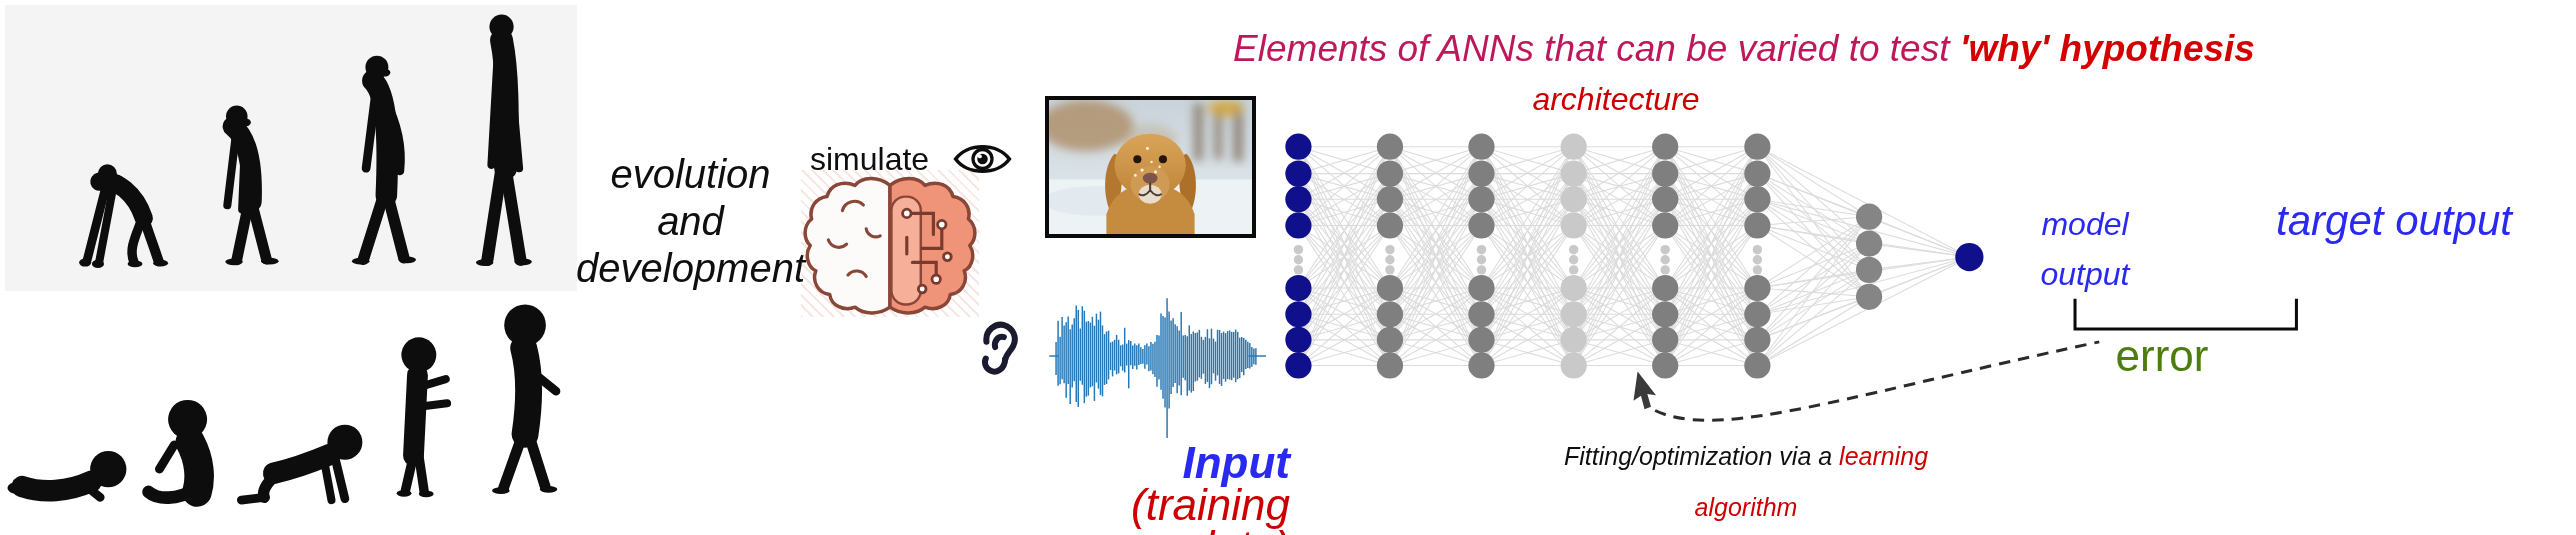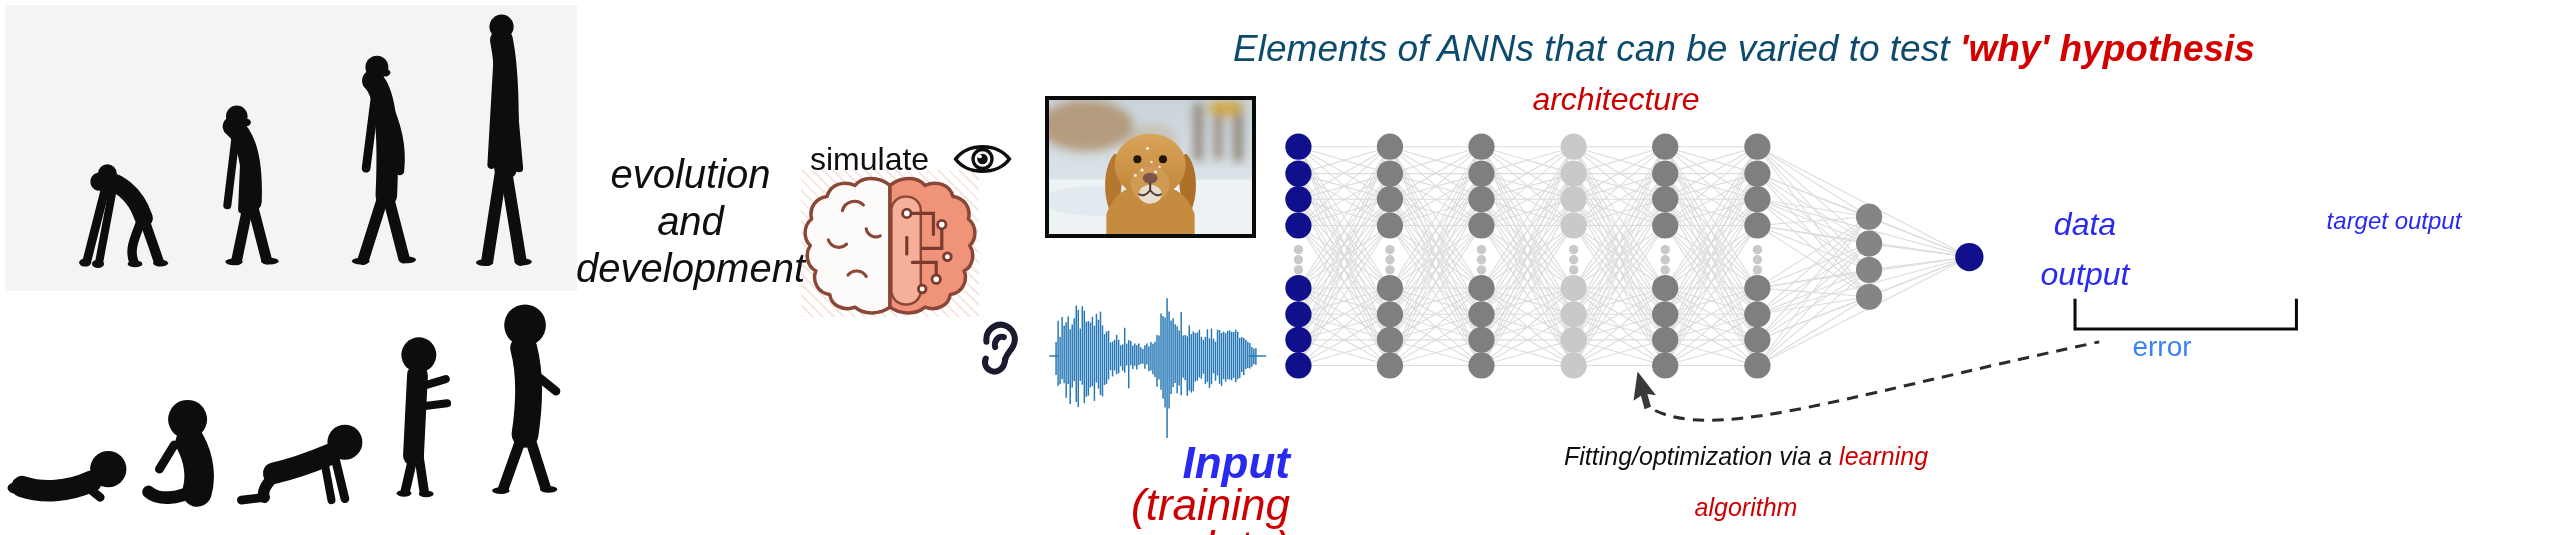--- a/index.html
+++ b/index.html
@@ -24,29 +24,29 @@
   #dog-frame{left:1045px;top:96px;border:4px solid #0a0a0a;background:#dfe7ec;}
   #ear-wrap{left:977px;top:319px;}
   #wave-wrap{left:1048px;top:294px;}
 
   #input-label{left:1037px;top:442px;width:253px;font-size:44px;line-height:42px;text-align:right;}
   #input-label .l1{color:#2929f0;font-weight:700;}
   #input-label .l2{color:#cc0000;}
 
   
   #fig-title{left:1138px;top:28px;width:1212px;font-size:37px;}
-  #fig-title .t-black{color:#0c4a6e;white-space:pre;}
+  #fig-title .t-black{color:#be185d;white-space:pre;}
   #fig-title .t-red{color:#d40000;font-weight:700;white-space:pre;}
   #arch-label{left:1468px;top:81px;width:296px;font-size:32px;color:#cc0000;}
 
   #model-output{left:2004px;top:199px;width:162px;font-size:32px;line-height:50px;color:#2929f0;}
-  #target-output{left:2212px;top:197px;width:364px;font-size:24px;line-height:48px;}
+  #target-output{left:2212px;top:197px;width:364px;font-size:42px;line-height:48px;}
   #target-output .l1{color:#2929f0;}
   #target-output .l2{color:#cc0000;}
-  #error-label{left:2081px;top:331px;width:162px;font-size:28px;color:#3b82f6;}
+  #error-label{left:2081px;top:331px;width:162px;font-size:44px;color:#4d7c0f;}
 
   #fitting-label{left:1524px;top:431px;width:444px;font-size:25px;line-height:51px;}
   #fitting-label .f-black{color:#0f0f0f;white-space:pre;}
   #fitting-label .f-red{color:#cc0000;white-space:pre;}
 
   #overlay-svg{left:0;top:0;}
 </style>
 </head>
 <body>
 
@@ -380,21 +380,21 @@
     <div class="l2">(training data)</div>
   </div>
 
   <div id="fig-title" class="abs ctr it">
     <span class="t-black">Elements of ANNs that can be varied to test </span><span class="t-red">'why' hypothesis</span>
   </div>
 
   <div id="arch-label" class="abs ctr it">architecture</div>
 
   <div id="model-output" class="abs ctr it">
-    <div>data</div>
+    <div>model</div>
     <div>output</div>
   </div>
 
   <div id="target-output" class="abs ctr it">
     <div class="l1">target output</div>
   </div>
 
   <div id="error-label" class="abs ctr">error</div>
 
   <div id="fitting-label" class="abs ctr it">

